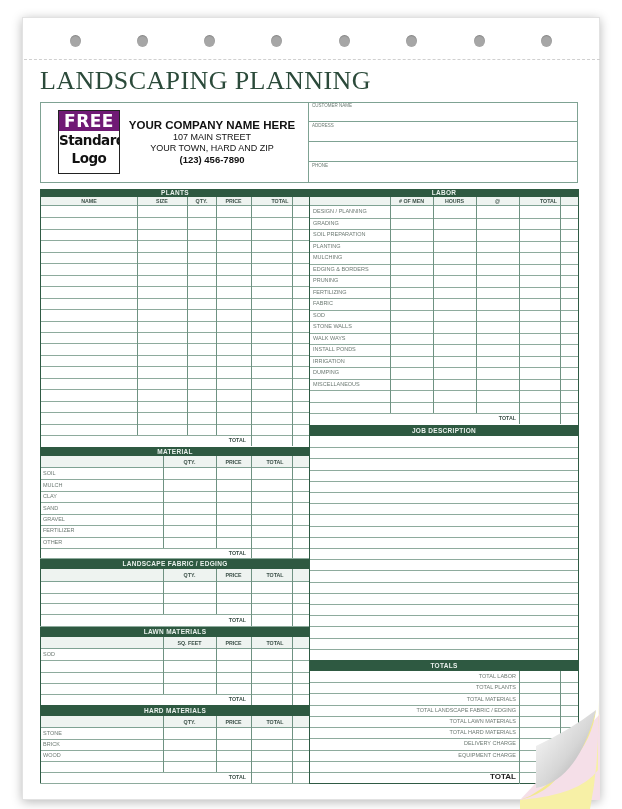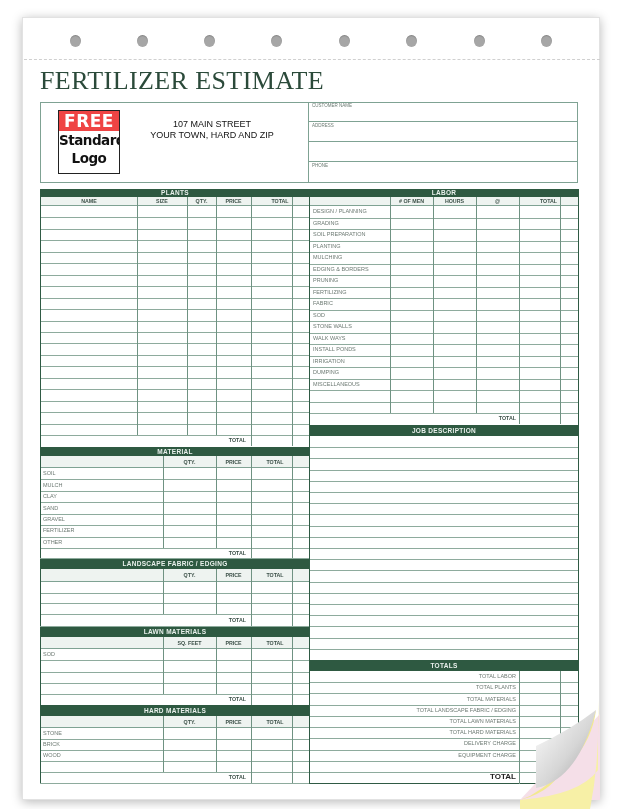--- a/index.html
+++ b/index.html
@@ -25,21 +25,21 @@
     font-family: "Liberation Serif", serif; font-size: 26px; letter-spacing: 0.4px;
     color: #2b4a3a; white-space: nowrap;
   }
 
   .hbox { position: absolute; border: 1px solid #7fa293; background: #fff; }
   .logo {
     position: absolute; left: 58px; top: 110px; width: 62px; height: 64px;
     border: 1.5px solid #222; background: #fff; text-align: center; overflow: hidden;
   }
   .logo .free {
-    display: block; background: #ef4444; color: #fff; font-weight: bold; font-size: 17px;
+    display: block; background: #701a75; color: #fff; font-weight: bold; font-size: 17px;
     line-height: 20px; letter-spacing: 0.5px; font-family: "DejaVu Sans", sans-serif;
   }
   .logo .std {
     display: block; font-weight: bold; color: #111; font-size: 13.5px; line-height: 18px;
     font-family: "DejaVu Sans", sans-serif; letter-spacing: -0.5px;
   }
   .company {
     position: absolute; left: 126px; top: 119px; width: 172px; text-align: center; color: #111;
   }
   .company .name { font-weight: bold; font-size: 11.5px; line-height: 13px; white-space: nowrap; }
@@ -78,31 +78,33 @@
   <div class="hole" style="left:137px"></div>
   <div class="hole" style="left:204px"></div>
   <div class="hole" style="left:271px"></div>
   <div class="hole" style="left:339px"></div>
   <div class="hole" style="left:406px"></div>
   <div class="hole" style="left:474px"></div>
   <div class="hole" style="left:541px"></div>
 </div>
 <div class="perf"></div>
 
-<div class="title">FERTILIZER ESTIMATE</div>
+<div class="title">LANDSCAPING PLANNING</div>
 
 <div class="hbox" style="left:40px;top:102px;width:270px;height:81px;"></div>
 <div class="logo">
   <span class="free">FREE</span>
   <span class="std">Standard</span>
   <span class="std">Logo</span>
 </div>
 <div class="company">
+  <div class="name">YOUR COMPANY NAME HERE</div>
   <div class="line">107 MAIN STREET</div>
   <div class="line">YOUR TOWN, HARD AND ZIP</div>
+  <div class="phone">(123) 456-7890</div>
 </div>
 
 <div class="hbox" style="left:308px;top:102px;width:270px;height:81px;"></div>
 <div class="cust-row" style="top:102px;height:20px;">
     <span>CUSTOMER NAME</span>
   </div>
 <div class="cust-row" style="top:122px;height:20px;">
     <span>ADDRESS</span>
   </div>
 <div class="cust-row" style="top:142px;height:20px;">

